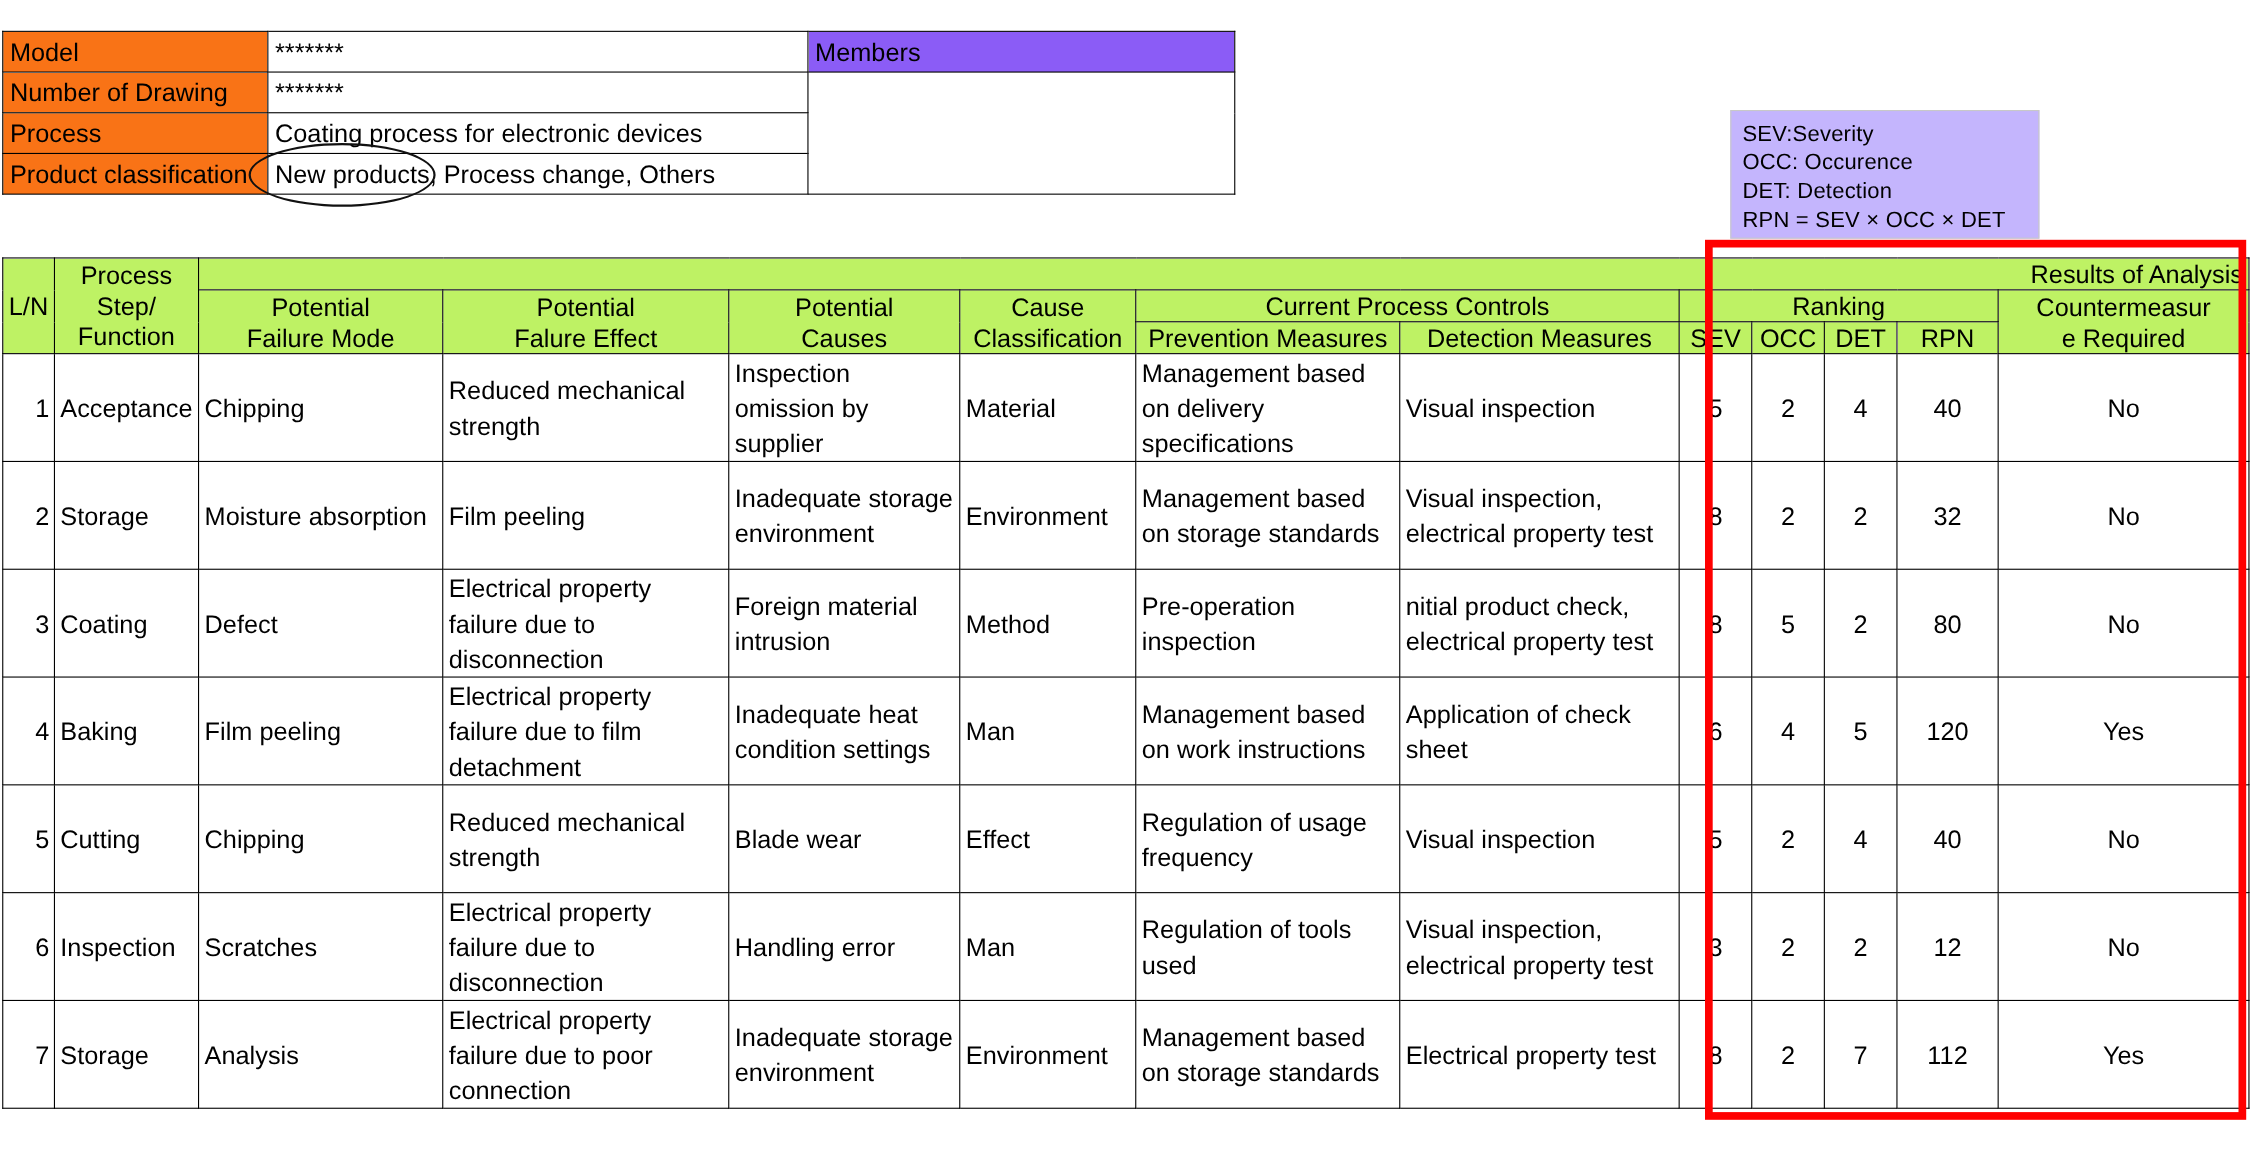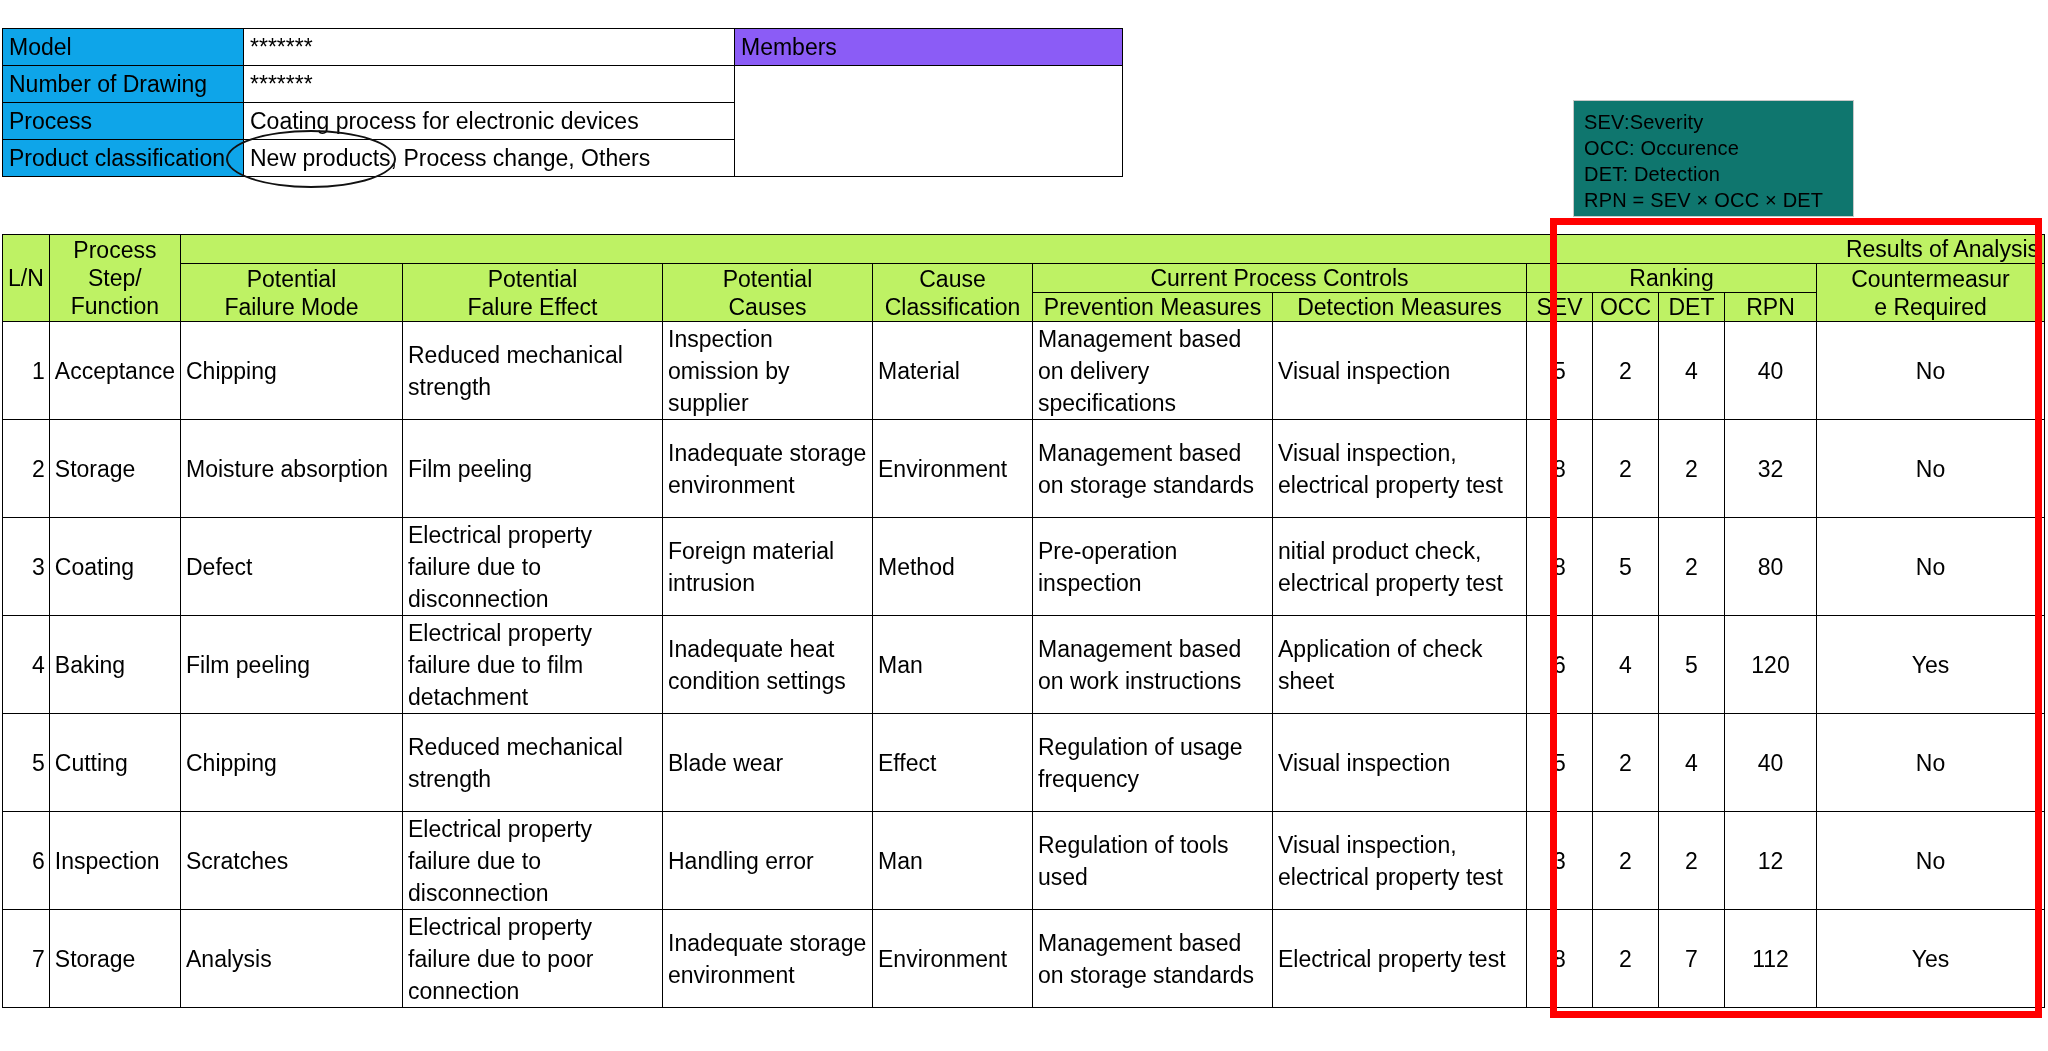--- a/index.html
+++ b/index.html
@@ -14,36 +14,36 @@
     position:absolute; left:2px; top:28px;
     border-collapse:collapse; table-layout:fixed;
   }
   #info-table td{
     border:1px solid #000;
     height:36px; padding:0 6px;
     font-size:23px; line-height:36px;
     white-space:nowrap; overflow:hidden;
     vertical-align:middle;
   }
-  #info-table td.lbl{ background:#0ea5e9; width:228px; }
+  #info-table td.lbl{ background:#f97316; width:228px; }
   #info-table td.val{ background:#ffffff; width:478px; }
   #info-table td.mem-h{ background:#8b5cf6; width:375px; }
   #info-table td.mem-b{ background:#ffffff; }
 
   
   #ellipse-annotation{
     position:absolute; left:226px; top:130px; width:166px; height:54px;
     border:2.5px solid #111; border-radius:50%;
     pointer-events:none;
   }
 
   
   #legend{
     position:absolute; left:1573px; top:100px; width:281px; height:117px;
-    background:#0f766e; border:1px solid #c8c8c8;
+    background:#c4b5fd; border:1px solid #c8c8c8;
     padding:8px 0 0 10px; box-sizing:border-box;
   }
   #legend .lg{ font-size:20px; line-height:26px; letter-spacing:.2px;}
   #legend .lg.rpn{ font-size:20px; }
 
   
   #fmea{
     position:absolute; left:2px; top:234px;
     border-collapse:collapse; table-layout:fixed;
     background:#fff;

